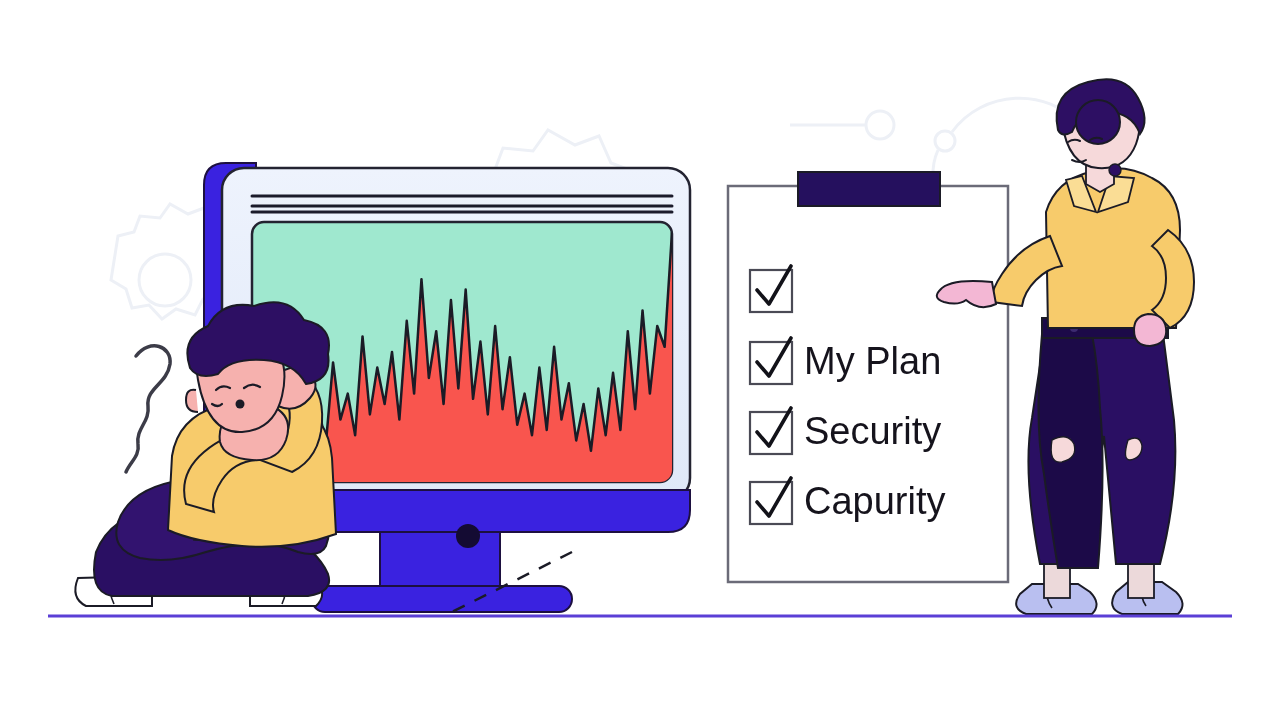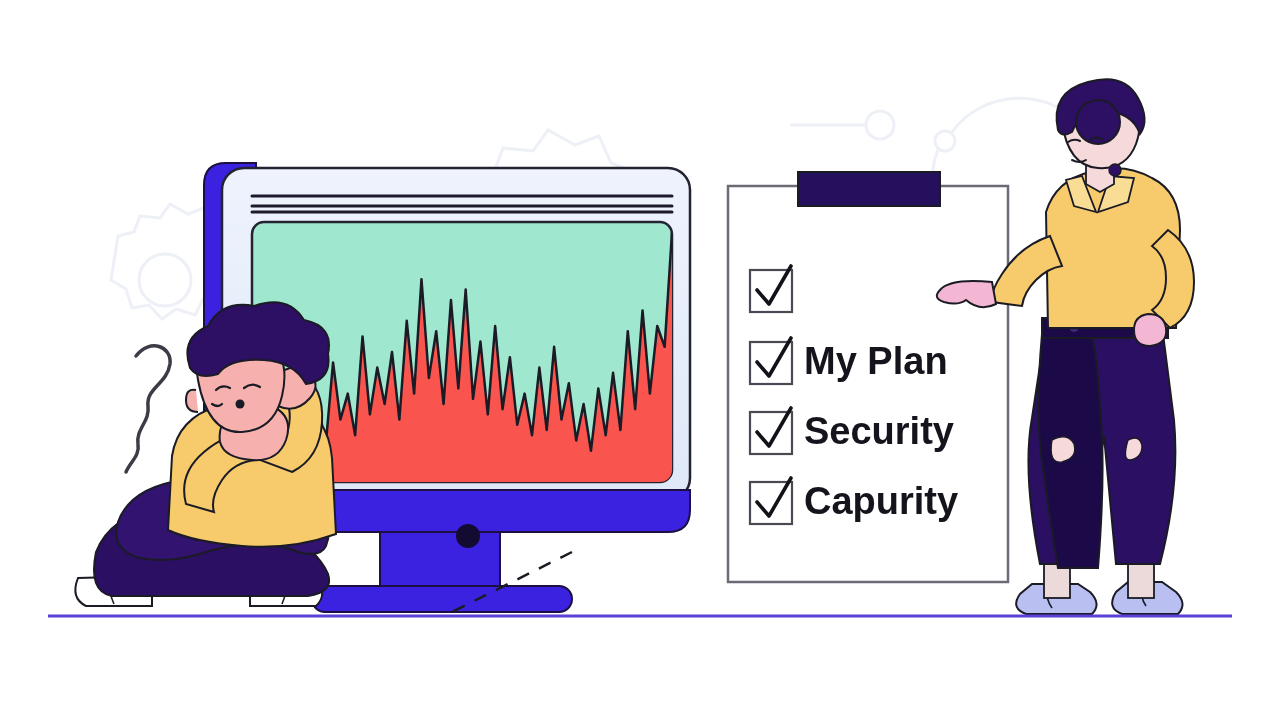--- a/index.html
+++ b/index.html
@@ -4,21 +4,21 @@
 <title>Business Plan Checklist Illustration</title>
 <style>
   html,body{margin:0;padding:0;}
   body{
     width:1280px;height:720px;
     background:#ffffff;
     font-family:"Liberation Sans", sans-serif;
     overflow:hidden;
     position:relative;
   }
-  #stage{position:absolute;left:0;top:0;width:1280px;height:720px;font-weight:bold;}
+  #stage{position:absolute;left:0;top:0;width:1280px;height:720px;}
   #stage svg{display:block;width:1280px;height:720px;}
   .chk-label{
     font-family:"Liberation Sans", sans-serif;
     font-size:38px;
     fill:#15131c;
     dominant-baseline:middle;
   }
 </style>
 </head>
 <body>

